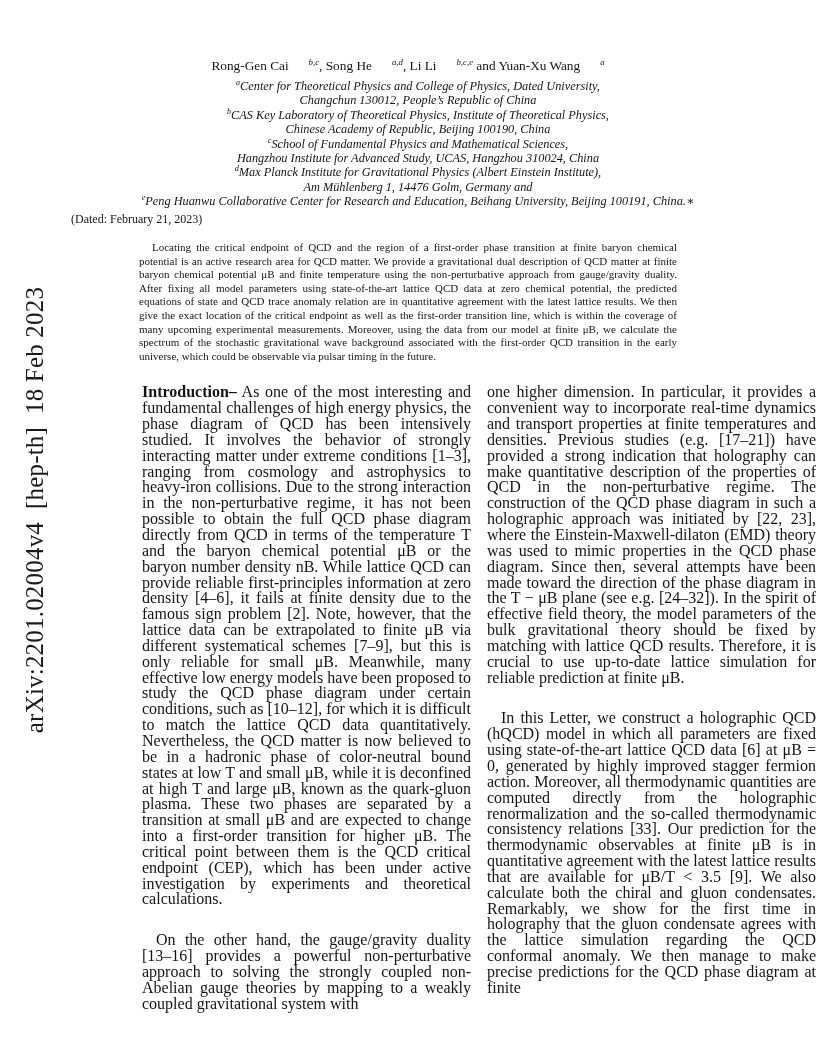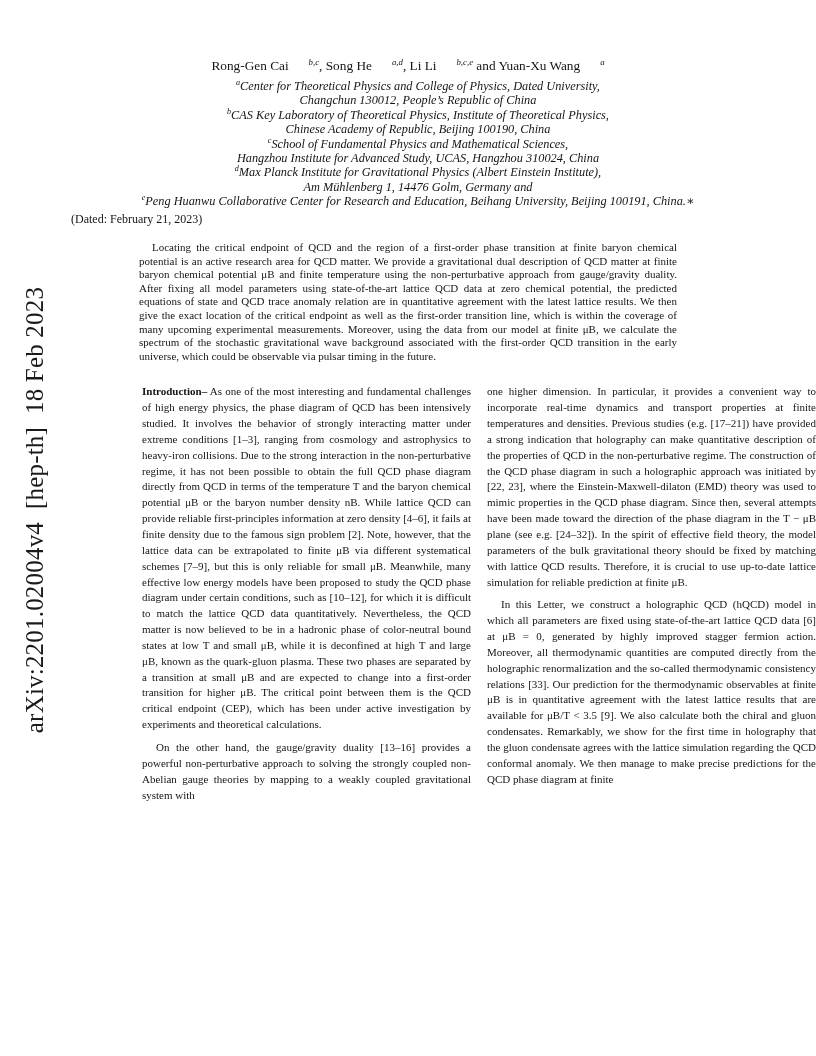--- a/index.html
+++ b/index.html
@@ -68,26 +68,26 @@
   }
   .abstract p { margin: 0; text-indent: 13px; }
   .columns {
     display: flex;
     justify-content: space-between;
     width: 674px;
     margin: 21px auto 0 71px;
   }
   .col {
     width: 329px;
-    font-size: 11px;
+    font-size: 16px;
     line-height: 15.85px;
     text-align: justify;
   }
   .col p { margin: 0; }
-  .col p.indent { text-indent: 14px; margin-top: 7px; }
+  .col p.indent { text-indent: 14px; margin-top: 25px; }
   .lead { font-weight: bold; }
 </style>
 </head>
 <body>
 
 <div class="page">
 
   <div class="arxiv-watermark">arXiv:2201.02004v4  [hep-th]  18 Feb 2023</div>
 
   <div class="content">

